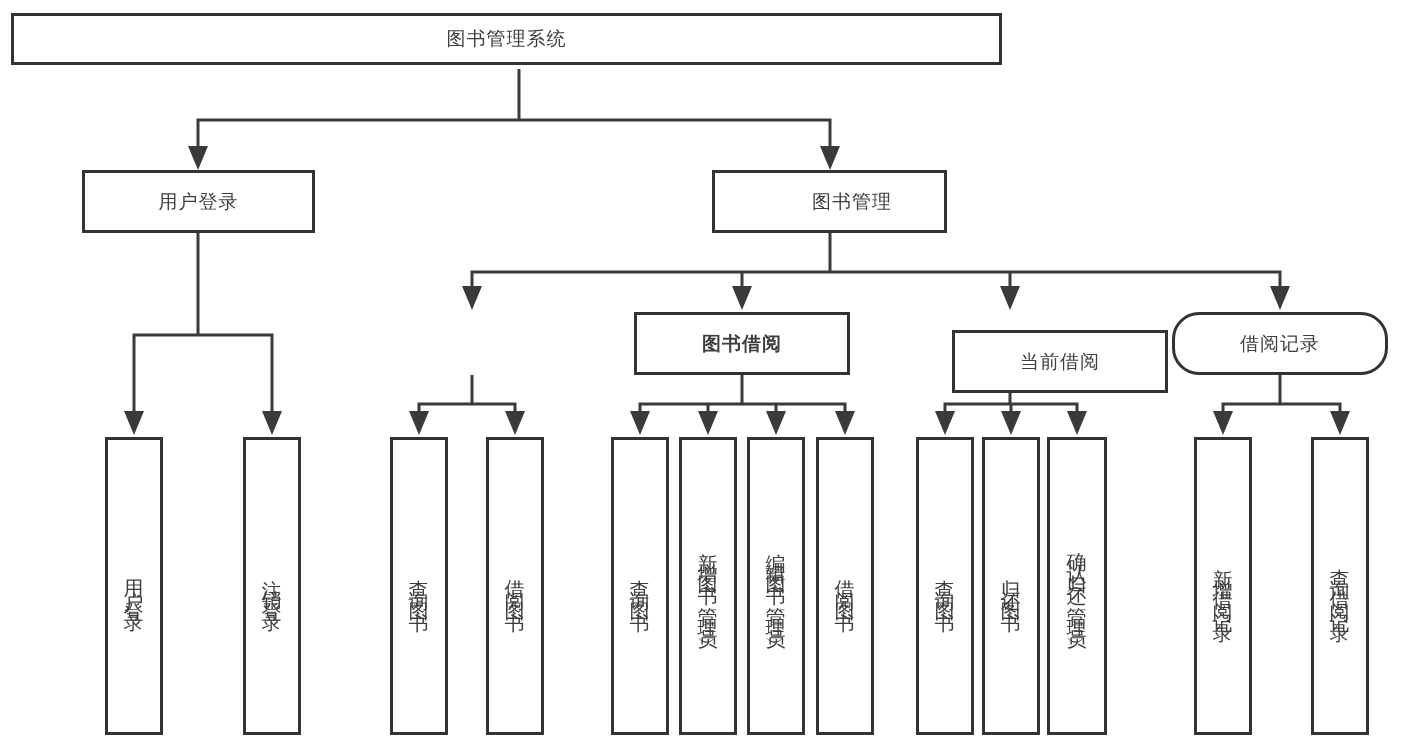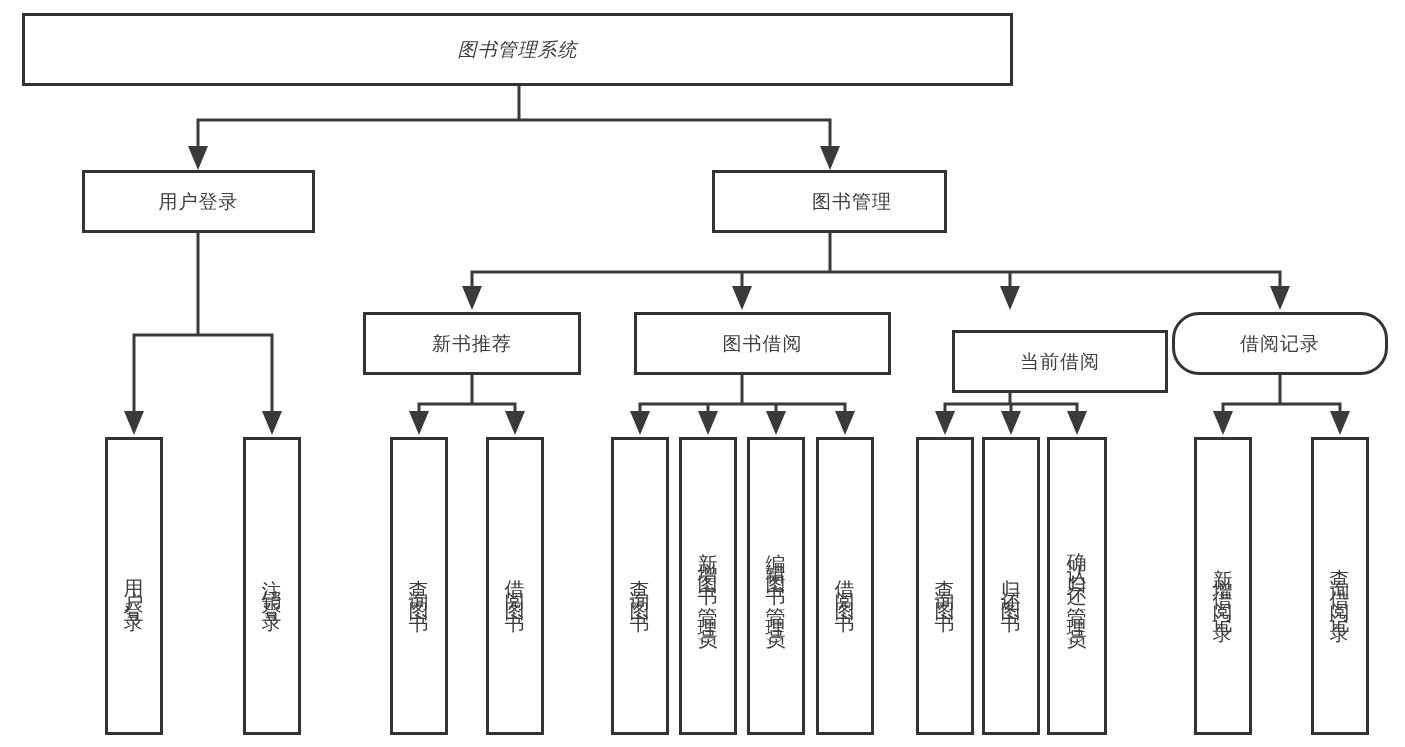--- a/index.html
+++ b/index.html
@@ -88,35 +88,32 @@
     <path d="M1010 375 V404 M943.5 404 H1078.5 M945 404 V414 M1011 404 V414 M1077 404 V414"></path>
     <polygon points="935,411 955,411 945,435"></polygon>
     <polygon points="1001,411 1021,411 1011,435"></polygon>
     <polygon points="1067,411 1087,411 1077,435"></polygon>
 
     <path d="M1280 375 V404 M1221.5 404 H1341.5 M1223 404 V414 M1340 404 V414"></path>
     <polygon points="1213,411 1233,411 1223,435"></polygon>
     <polygon points="1330,411 1350,411 1340,435"></polygon>
   </svg>
 
-  <div class="box" style="left:22px;top:13px;width:991px;height:73px;font-style:italic;">
+  <div class="box" style="left:11px;top:13px;width:991px;height:52px;">
     <span class="hlbl">图书管理系统</span>
   </div>
 
   <div class="box lvl2" style="left:82px;width:233px;">
     <span class="hlbl">用户登录</span>
   </div>
   <div class="box lvl2" style="left:712px;width:235px;padding-left:45px;">
     <span class="hlbl">图书管理</span>
   </div>
 
-  <div class="box lvl3" style="left:363px;width:218px;">
-    <span class="hlbl">新书推荐</span>
-  </div>
-  <div class="box lvl3" style="left:634px;width:257px;">
+  <div class="box lvl3" style="left:634px;width:216px;font-weight:bold;">
     <span class="hlbl">图书借阅</span>
   </div>
   <div class="box lvl3" style="left:952px;width:216px;margin-top:18px;">
     <span class="hlbl">当前借阅</span>
   </div>
   <div class="box lvl3" style="left:1172px;width:216px;border-radius:27px;">
     <span class="hlbl">借阅记录</span>
   </div>
 
   <div class="box leaf" style="left:105px;">

